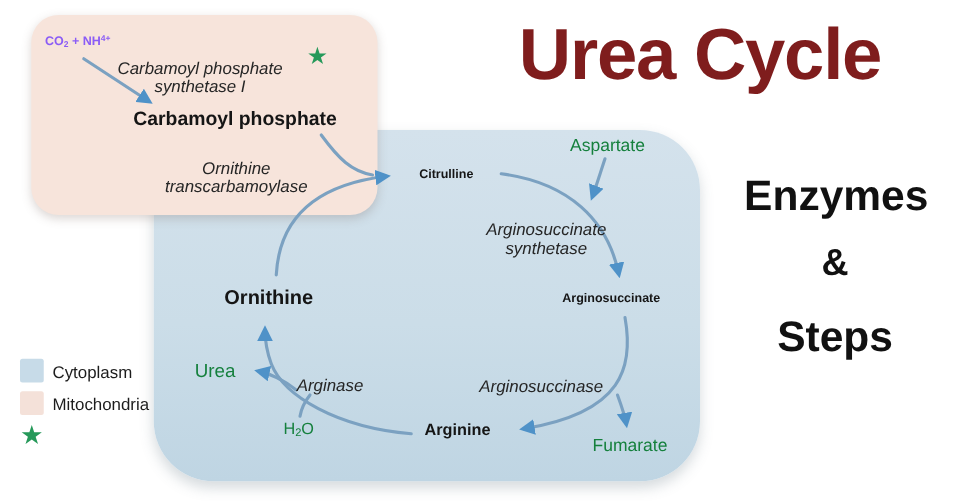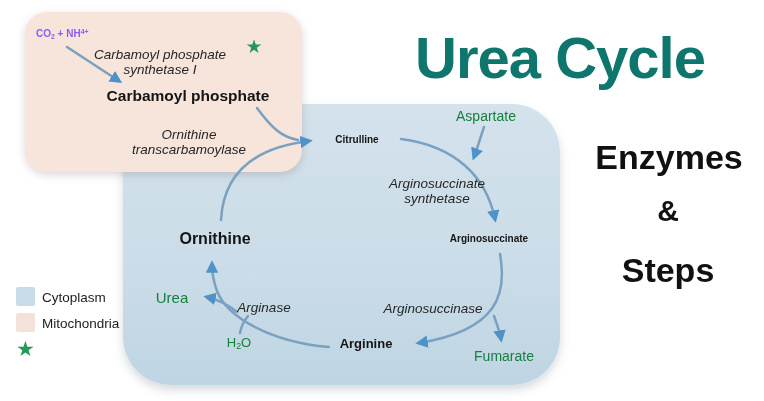--- a/index.html
+++ b/index.html
@@ -64,24 +64,23 @@
   }
 
   
   .main-title {
     position: absolute;
     left: 560px; top: 44px;
     transform: translate(-50%, -50%);
     font-size: 58px;
     font-weight: bold;
     letter-spacing: -1px;
-    color: #0f766e;
+    color: #7f1d1d;
     white-space: nowrap;
     z-index: 4;
-    margin-top: 13px;
   }
   .subtitle { font-weight: bold; color: #111111; font-size: 34px; }
   .subtitle.amp { font-size: 30px; }
 
   
   .legend { position: absolute; left: 16px; top: 287px; z-index: 4; }
   .legend-row { display: flex; align-items: flex-end; margin-bottom: 7px; }
   .swatch {
     width: 19px; height: 19px;
     border-radius: 2px;

